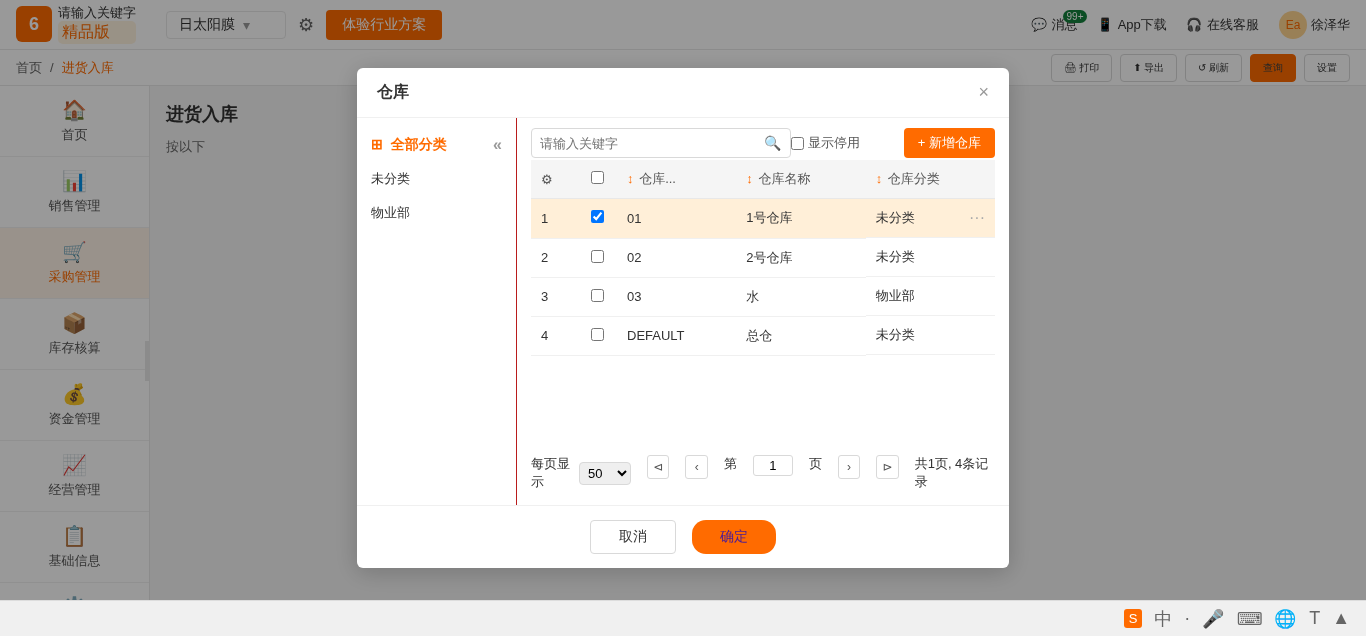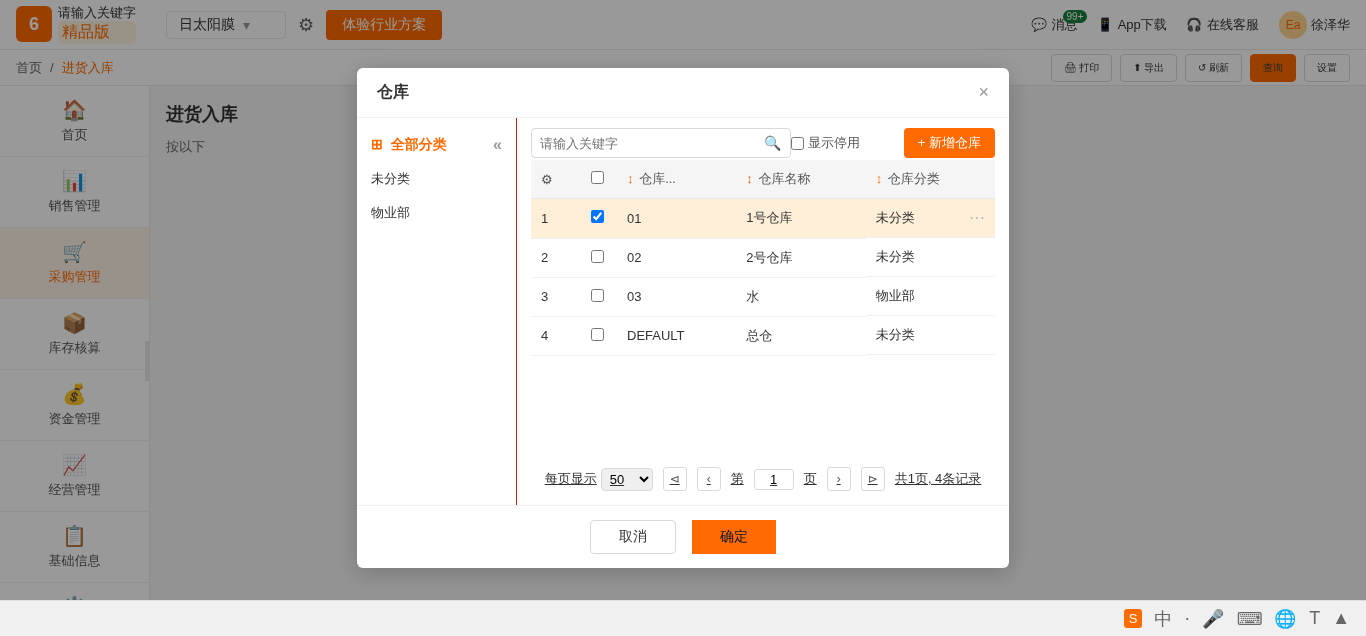--- a/index.html
+++ b/index.html
@@ -296,27 +296,26 @@
       padding: 10px 10px;
       border-bottom: 1px solid #f0f0f0;
       color: #333;
     }
     .data-table tr.highlighted td { background: #ffefd8; }
     .row-actions { color: #aaa; font-size: 16px; cursor: pointer; }
 
     
     .pagination {
       display: flex;
-      align-items: center;
+      align-items: flex-start;
       justify-content: center;
       padding: 12px 0 4px;
-      gap: 10px;
+      gap: 16px;
       font-size: 13px;
       color: #333;
-      text-decoration: underline;
     }
     .page-select {
       display: flex;
       align-items: center;
       gap: 4px;
     }
     .page-select select {
       border: 1px solid #d9d9d9;
       border-radius: 4px;
       padding: 2px 4px;
@@ -358,24 +357,24 @@
       background: #fff;
       border-radius: 4px;
       font-size: 14px;
       cursor: pointer;
       color: #333;
     }
     .btn-confirm {
       padding: 7px 28px;
       border: none;
       background: #ff6b00;
-      border-radius: 0;
+      border-radius: 14px;
       font-size: 14px;
       cursor: pointer;
-      color: #0f172a;
+      color: #4c1d95;
     }
 
     
     .bottom-bar {
       position: fixed;
       bottom: 0;
       left: 0;
       right: 0;
       height: 36px;
       background: #f0f0f0;

